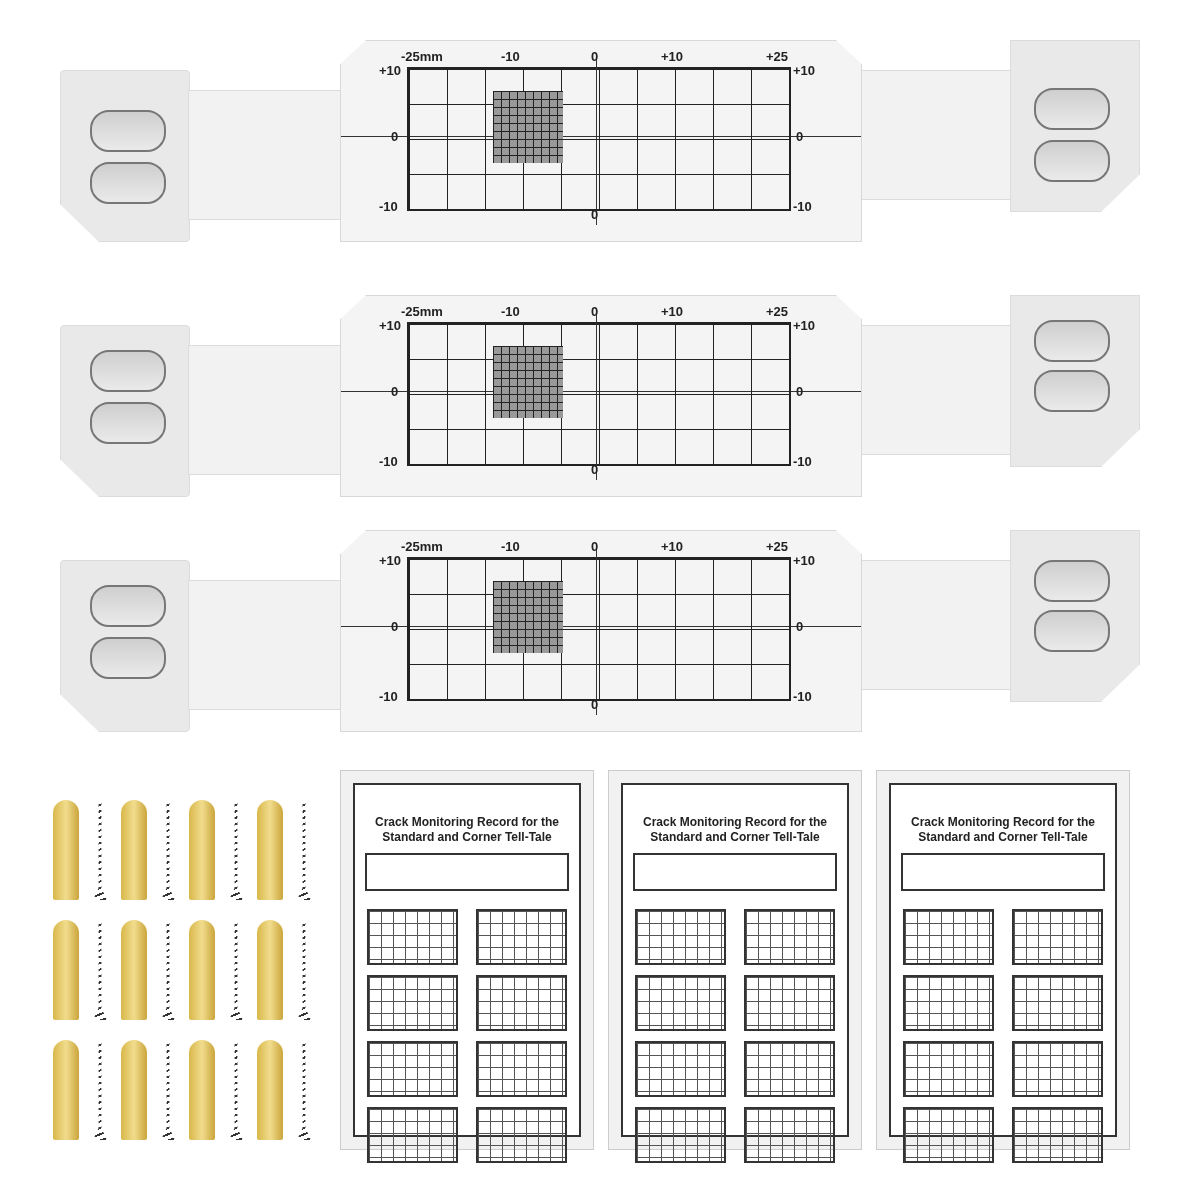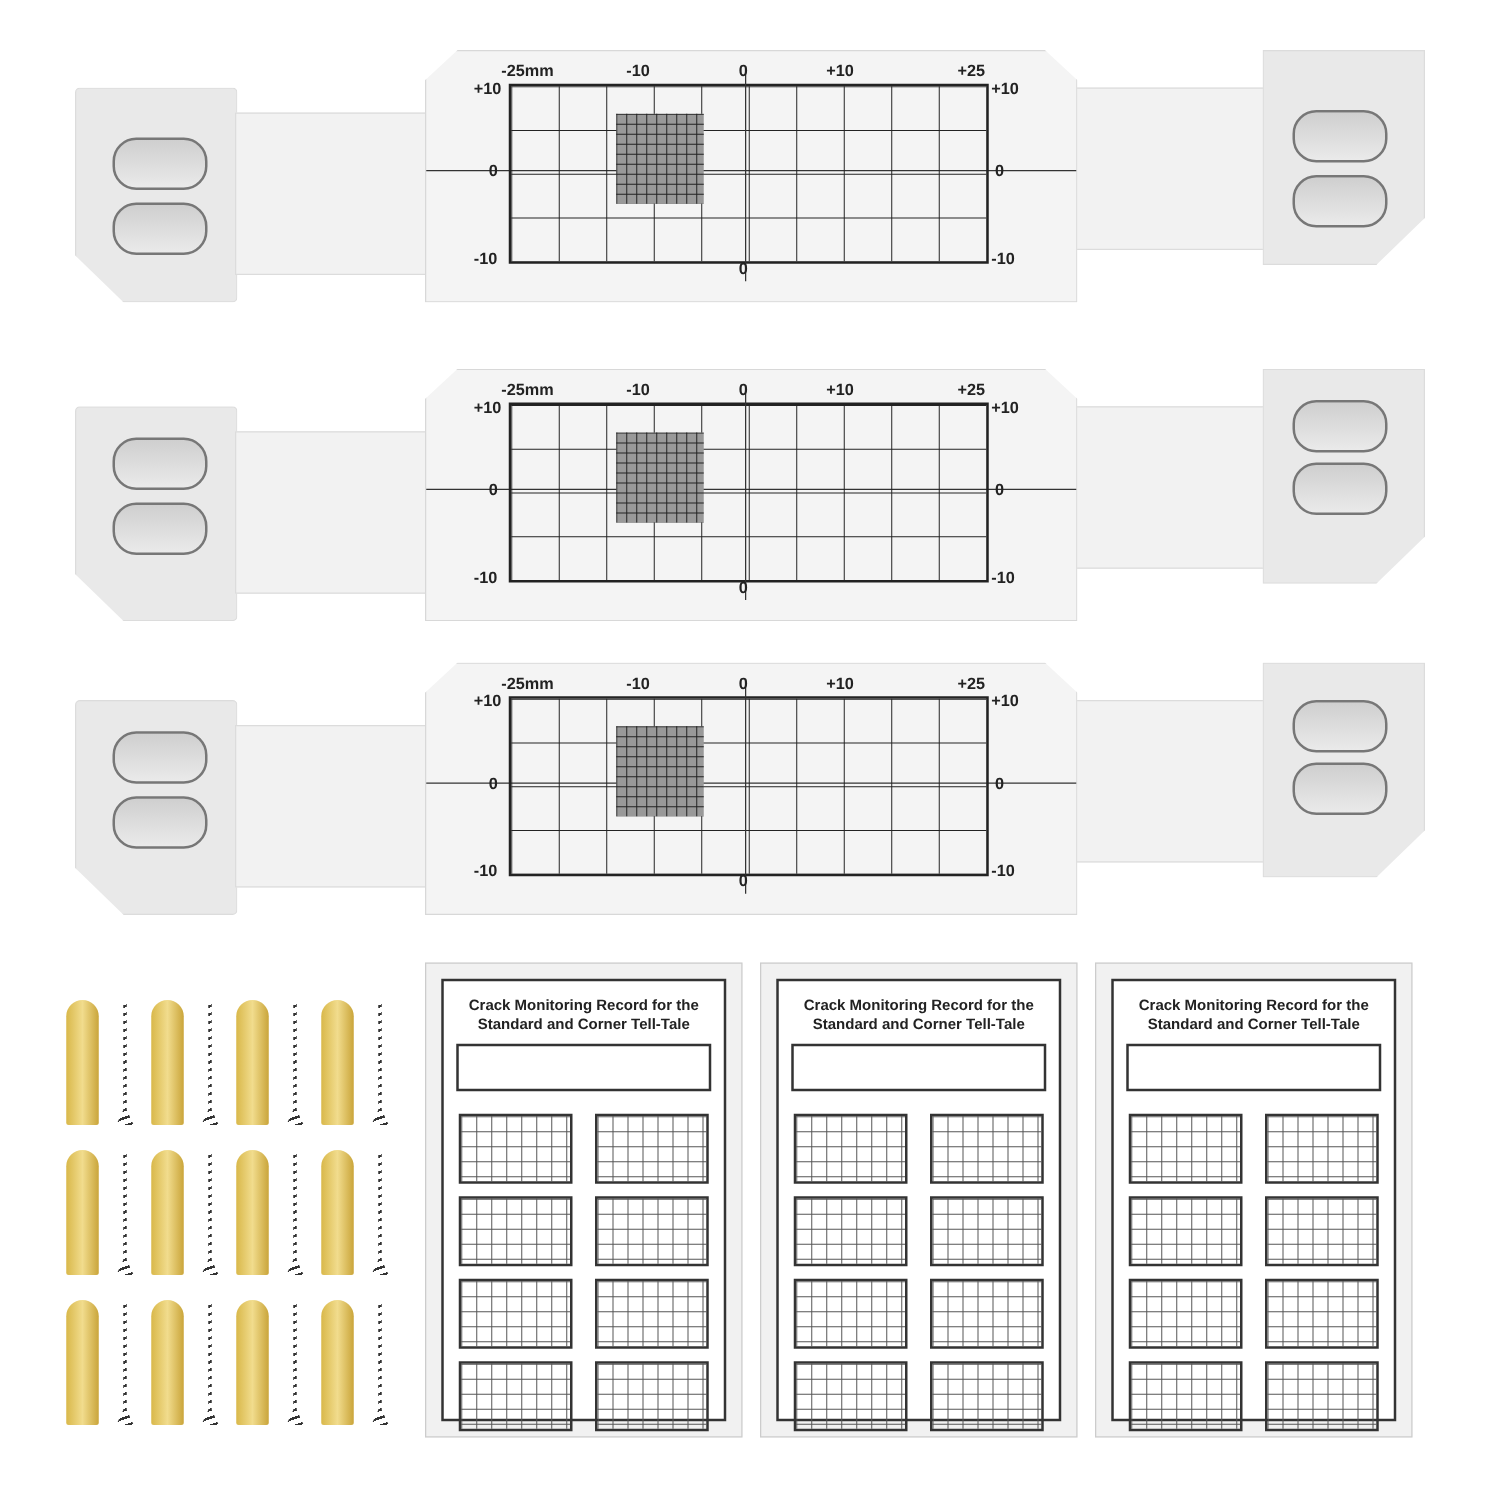--- a/index.html
+++ b/index.html
@@ -19,21 +19,21 @@
     background-image:linear-gradient(#222 1px,transparent 1px),linear-gradient(90deg,#222 1px,transparent 1px);
     background-size:8px 8px;background-color:#999;}
   .axis-h{position:absolute;left:0;right:0;top:95px;height:1px;background:#333;}
   .axis-v{position:absolute;left:255px;top:12px;width:1px;height:172px;background:#333;}
   .lbl{position:absolute;font-size:13px;color:#222;font-weight:bold;}
   .anchors{position:absolute;left:50px;top:795px;width:270px;height:350px;display:grid;grid-template-columns:repeat(8,1fr);grid-template-rows:repeat(3,1fr);gap:10px 2px;}
   .plug{width:26px;height:100px;background:linear-gradient(90deg,#d9b84a,#f1dc8d,#caa53a);border-radius:13px 13px 2px 2px;margin:auto;}
   .screw{width:14px;height:100px;margin:auto;background:repeating-linear-gradient(160deg,#333 0 2px,#fff 2px 6px);clip-path:polygon(40% 0,60% 0,60% 88%,100% 100%,0 100%,40% 88%);}
   .card{position:absolute;top:770px;width:252px;height:378px;background:#f1f1f1;border:1px solid #ccc;}
   .card .inner{position:absolute;left:12px;top:12px;right:12px;bottom:12px;background:#fff;border:2px solid #333;}
-  .card .title{font-size:12px;font-weight:bold;text-align:center;margin-top:12px;line-height:15px;color:#222;}
+  .card .title{font-size:12px;font-weight:bold;text-align:center;margin-top:30px;line-height:15px;color:#222;}
   .card .field{margin:8px 10px;border:2px solid #333;height:34px;}
   .minis{display:grid;grid-template-columns:1fr 1fr;gap:10px 18px;margin:18px 12px 0;}
   .mini{height:52px;border:2px solid #333;background-image:linear-gradient(#555 1px,transparent 1px),linear-gradient(90deg,#555 1px,transparent 1px);background-size:12px 12px;}
 </style>
 </head>
 <body>
 
 <div class="gauge" style="top:40px;">
   <div class="slab end-left"></div>
   <div class="slot" style="left:30px;top:70px;"></div>

